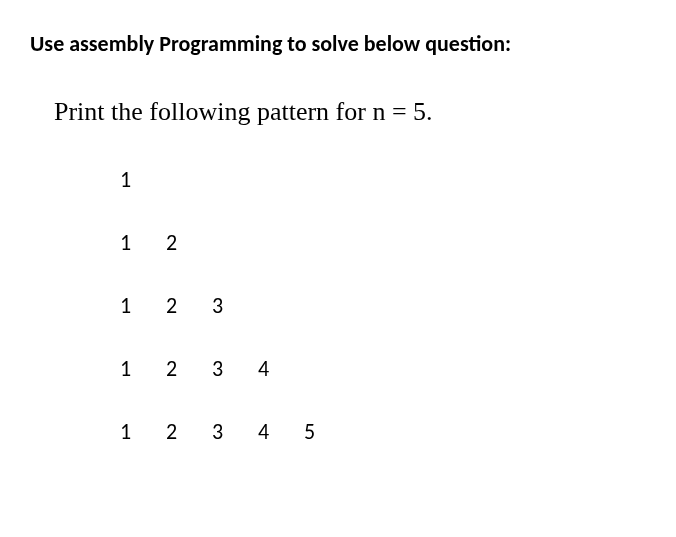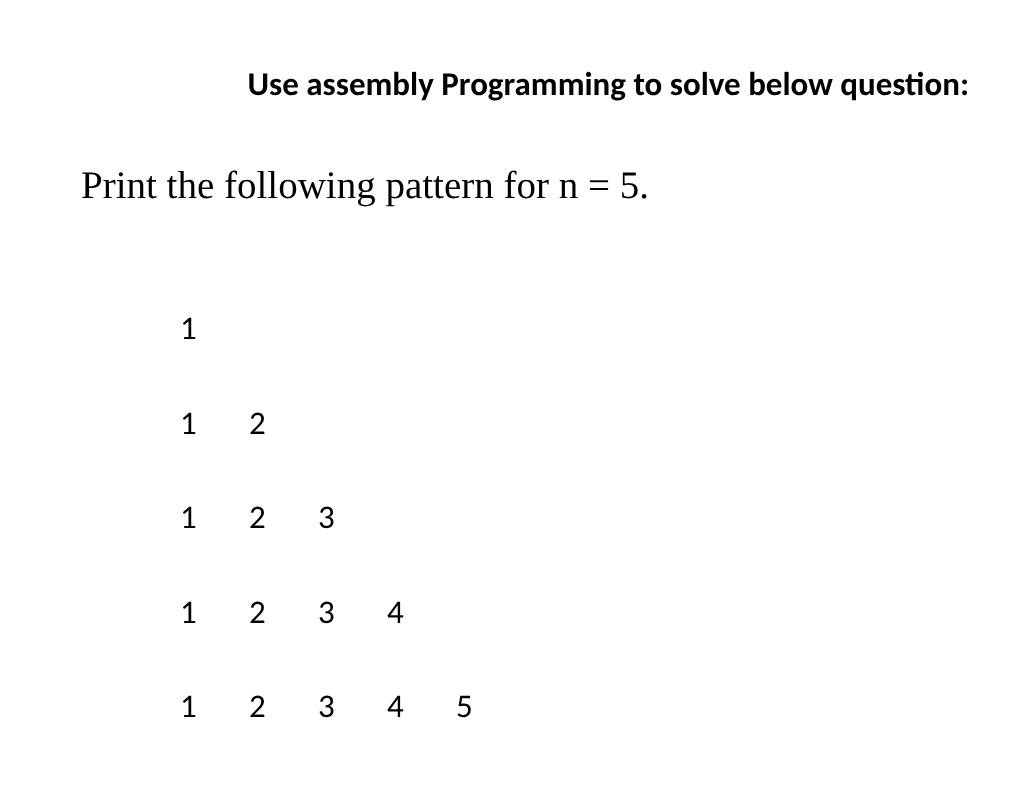--- a/index.html
+++ b/index.html
@@ -13,28 +13,27 @@
       background: #ffffff;
       font-family: "Times New Roman", Times, serif;
       color: #000000;
       padding: 20px 30px;
     }
     .title {
       font-family: Calibri, Arial, sans-serif;
       font-weight: bold;
       font-size: 22px;
       margin-bottom: 40px;
-      margin-top: 22px;
-      text-align: right;
+      margin-top: 10px;
     }
     .instruction {
       font-family: "Times New Roman", Times, serif;
       font-size: 26px;
       margin-left: 24px;
-      margin-bottom: 66px;
+      margin-bottom: 39px;
     }
     .pattern {
       margin-left: 90px;
       font-family: Calibri, Arial, sans-serif;
       font-size: 22px;
     }
     .pattern-row {
       display: flex;
       margin-bottom: 36px;
     }

